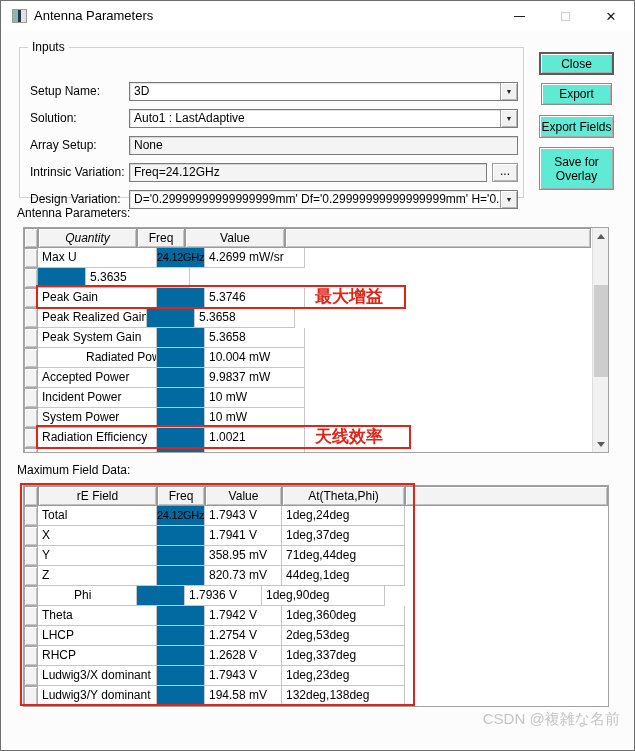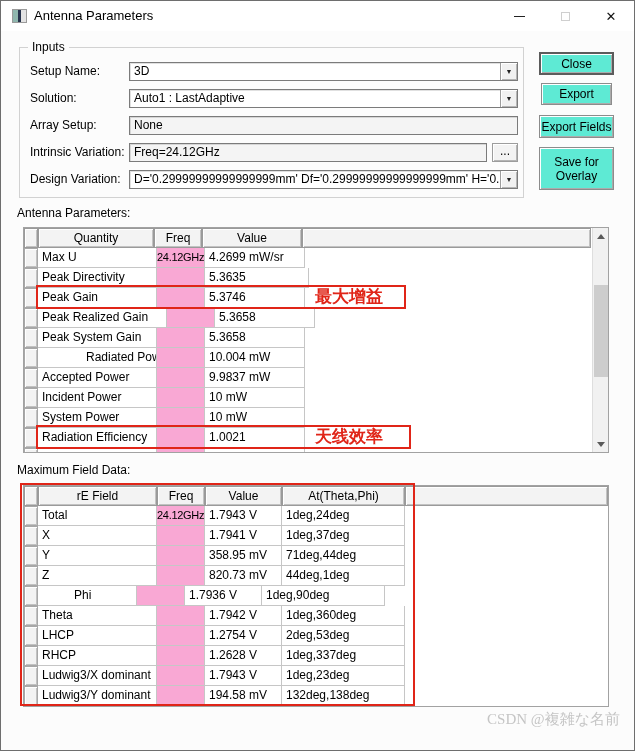--- a/index.html
+++ b/index.html
@@ -15,21 +15,21 @@
     background:linear-gradient(90deg,#8fb7ae 0 38%,#28344d 38% 60%,#e3e3e3 60%);}
   .win-title{position:absolute;left:33px;top:7px;font-size:13px;}
   .winbtns{position:absolute;right:0;top:0;height:30px;display:flex;}
   .winbtn{width:46px;height:30px;display:flex;align-items:center;justify-content:center;}
   .min-glyph{width:11px;height:1px;background:#222;}
   .max-glyph{width:9px;height:9px;border:1px solid #cfcfcf;}
   .close-glyph{font-size:13px;color:#111;line-height:1;}
   
   .groupbox{position:absolute;left:18px;top:46px;width:505px;height:151px;border:1px solid #d2d2d2;}
   .group-label{position:absolute;left:8px;top:-8px;background:#fcfcfc;padding:0 4px;font-size:12px;}
-  .frow{position:absolute;height:24px;line-height:19px;}
+  .frow{position:absolute;height:24px;line-height:19px;margin-top:20px;}
   .flabel{position:absolute;left:10px;width:100px;height:19px;line-height:19px;}
   .field{position:absolute;left:109px;width:389px;height:19px;border:1px solid #7b7b7b;
     background:#fff;box-shadow:inset 1px 1px 0 rgba(0,0,0,.12);display:flex;align-items:center;overflow:hidden;}
   .field .val{flex:1;padding-left:4px;white-space:nowrap;overflow:hidden;}
   .combo-arrow{width:17px;height:17px;flex:0 0 17px;background:#f1f1f1;border-left:1px solid #9d9d9d;
     box-shadow:inset 1px 1px 0 #fff,inset -1px -1px 0 #b5b5b5;
     display:flex;align-items:center;justify-content:center;font-size:7px;color:#222;}
   .field.readonly{background:#f4f4f4;}
   .browse-btn{position:absolute;left:472px;width:26px;height:19px;background:#f3f3f3;
     border:1px solid #9d9d9d;box-shadow:inset 1px 1px 0 #fff,inset -1px -1px 0 #b5b5b5;
@@ -46,33 +46,33 @@
   .hrow{display:flex;height:20px;}
   .hcell{height:20px;background:#f3f3f3;border:1px solid #9a9a9a;
     box-shadow:inset 1px 1px 0 #ffffff,inset -1px -1px 0 #c2c2c2;
     text-align:center;line-height:18px;font-size:12px;overflow:hidden;flex:0 0 auto;}
   .hcell.fill{flex:1 1 auto;}
   .drow{display:flex;height:20px;}
   .dcell{height:20px;border-right:1px solid #c6c6c6;border-bottom:1px solid #c6c6c6;
     line-height:19px;padding-left:4px;white-space:nowrap;overflow:hidden;flex:0 0 auto;font-size:12px;}
   .dcell.sel{padding:0;background:#f3f3f3;border:1px solid #a8a8a8;
     box-shadow:inset 1px 1px 0 #ffffff,inset -1px -1px 0 #c2c2c2;}
-  .dcell.freq{background:#f9a8d4;font-size:11px;letter-spacing:-0.3px;padding-left:0;}
+  .dcell.freq{background:#0369a1;font-size:11px;letter-spacing:-0.3px;padding-left:0;}
   .dcell.fill{flex:1 1 auto;border:none;background:#fff;}
   
   .vscroll{position:absolute;top:0;right:0;width:16px;height:100%;background:#f1f1f1;border-left:1px solid #dedede;}
   .sbtn{position:absolute;left:0;width:16px;height:16px;display:flex;align-items:center;justify-content:center;}
   .tri-up{width:0;height:0;border-left:4px solid transparent;border-right:4px solid transparent;border-bottom:5px solid #5a5a5a;}
   .tri-down{width:0;height:0;border-left:4px solid transparent;border-right:4px solid transparent;border-top:5px solid #5a5a5a;}
   .sthumb{position:absolute;left:1px;width:14px;background:#cdcdcd;}
   
   .ann-box{position:absolute;border:2px solid #e02518;pointer-events:none;}
   .ann-text{position:absolute;color:#e02518;font-size:17px;font-weight:bold;line-height:24px;white-space:nowrap;}
   
-  .watermark{position:absolute;right:14px;top:709px;color:#c5c5c5;font-size:15px;font-family:Liberation Serif, serif;}
+  .watermark{position:absolute;right:14px;top:709px;color:#c5c5c5;font-size:15px;}
 </style>
 </head>
 <body>
 
 <div class="dialog">
 
   <div class="titlebar">
     <div class="app-icon"></div>
     <div class="win-title">Antenna Parameters</div>
     <div class="winbtns">
@@ -134,49 +134,48 @@
   <div class="abtn default" style="left:538px;top:51px;width:75px;height:23px;">Close</div>
   <div class="abtn" style="left:540px;top:82px;width:71px;height:22px;">Export</div>
   <div class="abtn" style="left:538px;top:114px;width:75px;height:23px;">Export Fields</div>
   <div class="abtn" style="left:538px;top:146px;width:75px;height:43px;padding:0 8px;">Save for Overlay</div>
 
   <div class="sec-label" style="left:16px;top:205px;">Antenna Parameters:</div>
   <div class="tbl" id="tbl1" style="left:22px;top:226px;width:586px;height:226px;">
     <div id="tbl1-grid" style="width:567px;">
         <div class="hrow">
           <div class="hcell" style="width: 14px;"></div>
-          <div class="hcell" style="width: 116px;">Quantity</div>
+          <div class="hcell" style="width: 99px; font-style: italic;">Quantity</div>
           <div class="hcell" style="width: 48px;">Freq</div>
           <div class="hcell" style="width: 100px;">Value</div>
           <div class="hcell fill"></div>
         </div>
         <div class="drow">
           <div class="dcell sel" style="width: 14px;"></div>
           <div class="dcell" style="width: 119px;">Max U</div>
           <div class="dcell freq" style="width: 48px;">24.12GHz</div>
           <div class="dcell" style="width: 100px;">4.2699 mW/sr</div>
           <div class="dcell fill"></div>
         </div>
         <div class="drow">
           <div class="dcell sel" style="width: 14px;"></div>
-          <div class="dcell" style="width: 119px;">Peak Directivity</div>
           <div class="dcell freq" style="width: 48px;"></div>
           <div class="dcell" style="width: 104px;">5.3635</div>
           <div class="dcell fill"></div>
         </div>
         <div class="drow">
           <div class="dcell sel" style="width: 14px;"></div>
           <div class="dcell" style="width: 119px;">Peak Gain</div>
           <div class="dcell freq" style="width: 48px;"></div>
           <div class="dcell" style="width: 100px;">5.3746</div>
           <div class="dcell fill"></div>
         </div>
         <div class="drow">
           <div class="dcell sel" style="width: 14px;"></div>
-          <div class="dcell" style="width: 129px;">Peak Realized Gain</div>
+          <div class="dcell" style="width: 109px;">Peak Realized Gain</div>
           <div class="dcell freq" style="width: 48px;"></div>
           <div class="dcell" style="width: 100px;">5.3658</div>
           <div class="dcell fill"></div>
         </div>
         <div class="drow">
           <div class="dcell sel" style="width: 14px;"></div>
           <div class="dcell" style="width: 119px;">Peak System Gain</div>
           <div class="dcell freq" style="width: 48px;"></div>
           <div class="dcell" style="width: 100px;">5.3658</div>
           <div class="dcell fill"></div>

